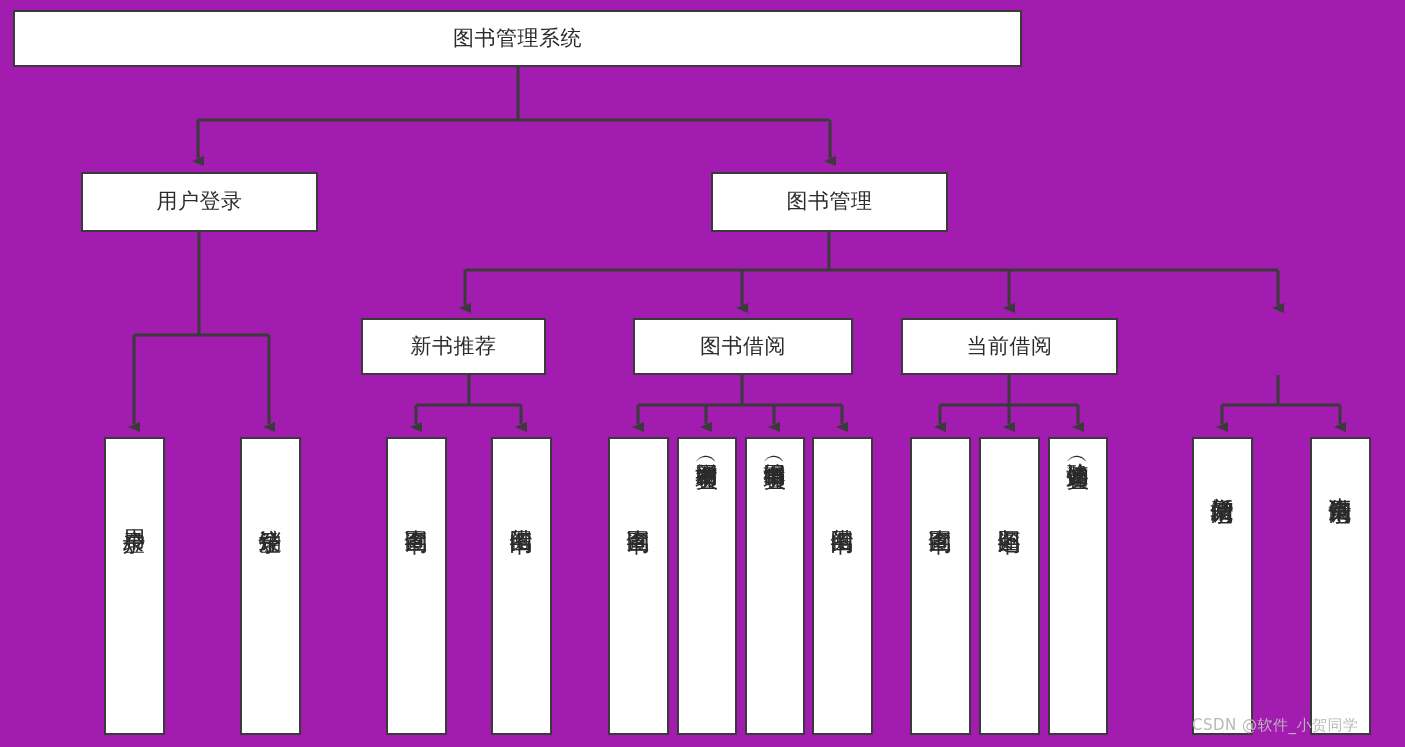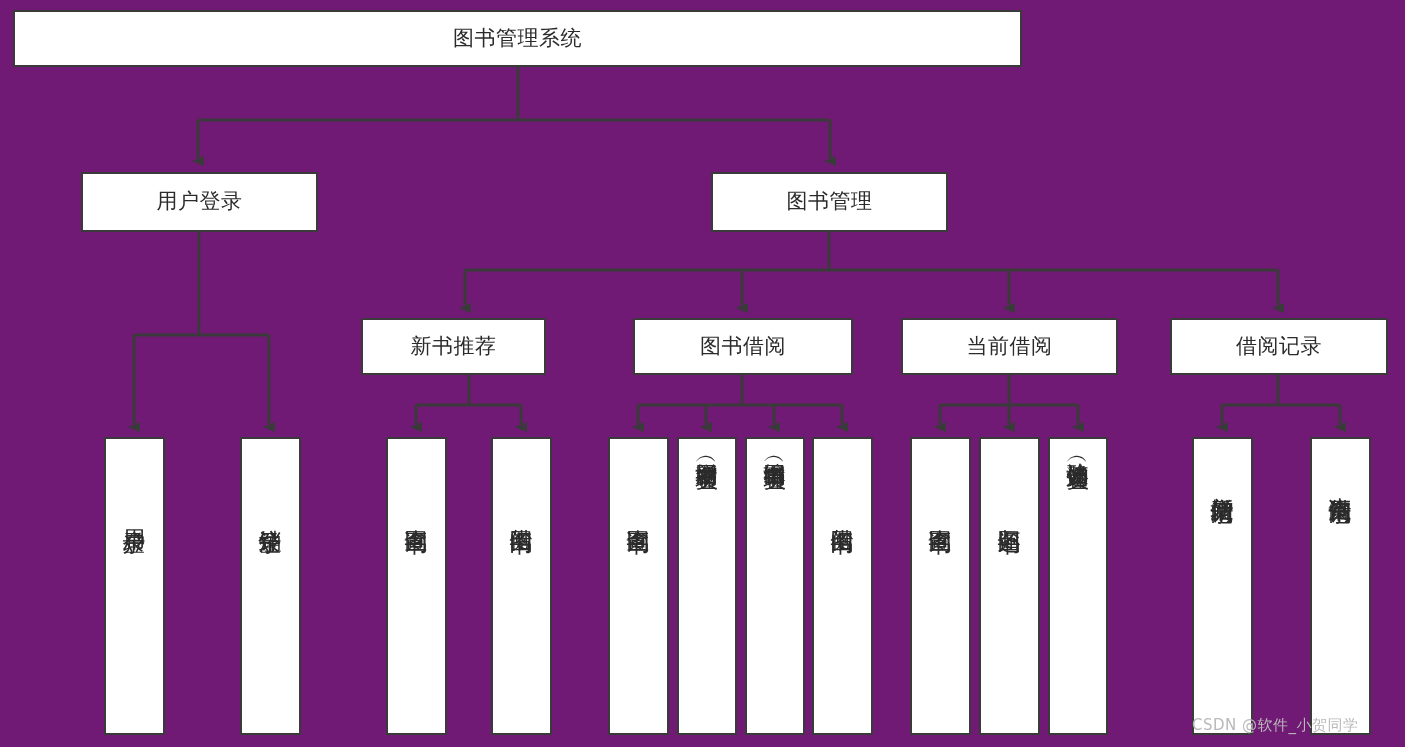--- a/index.html
+++ b/index.html
@@ -7,21 +7,21 @@
     padding: 0;
     background: #ffffff;
   }
   body {
     font-family: "DejaVu Sans", "Liberation Sans", sans-serif;
   }
   #canvas {
     position: relative;
     width: 1405px;
     height: 747px;
-    background: #701a75;
+    background: #a21caf;
     overflow: hidden;
   }
   svg.connectors {
     position: absolute;
     left: 0;
     top: 0;
     width: 1405px;
     height: 747px;
     pointer-events: none;
   }
@@ -142,23 +142,20 @@
   </div>
 
   <div class="node horiz" style="left:901px; top:318px; width:217px; height:57px;">
     <span class="label">当前借阅</span>
   </div>
 
   <div class="node horiz" style="left:633px; top:318px; width:220px; height:57px;">
     <span class="label">图书借阅</span>
   </div>
 
-  <div class="node horiz" style="left:1170px; top:318px; width:218px; height:57px;">
-    <span class="label">借阅记录</span>
-  </div>
 
   <div class="node vert" style="left:104px; top:437px; width:61px; height:298px; padding-top:72px;">
     <span class="label">用户登录</span>
   </div>
 
   <div class="node vert" style="left:240px; top:437px; width:61px; height:298px; padding-top:72px;">
     <span class="label">注销登录</span>
   </div>
 
   <div class="node vert" style="left:386px; top:437px; width:61px; height:298px; padding-top:72px;">

